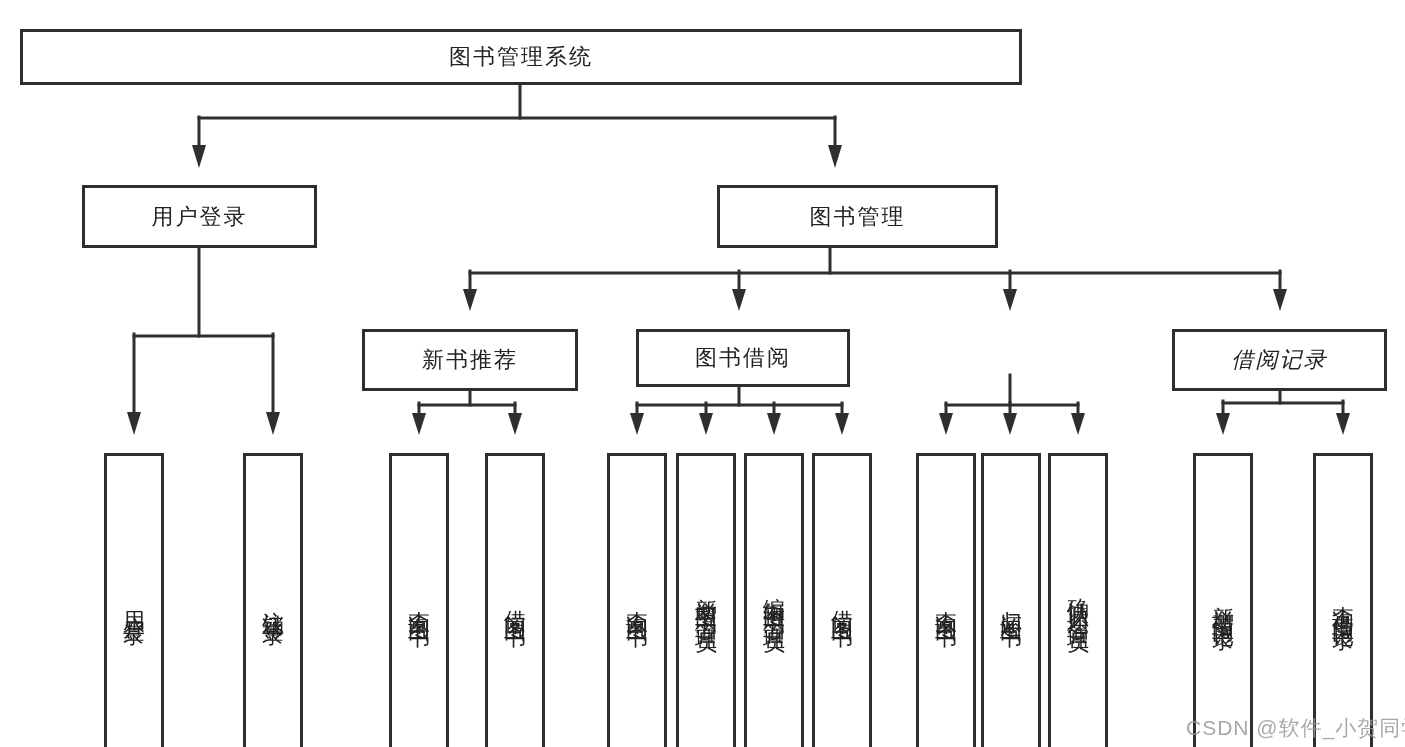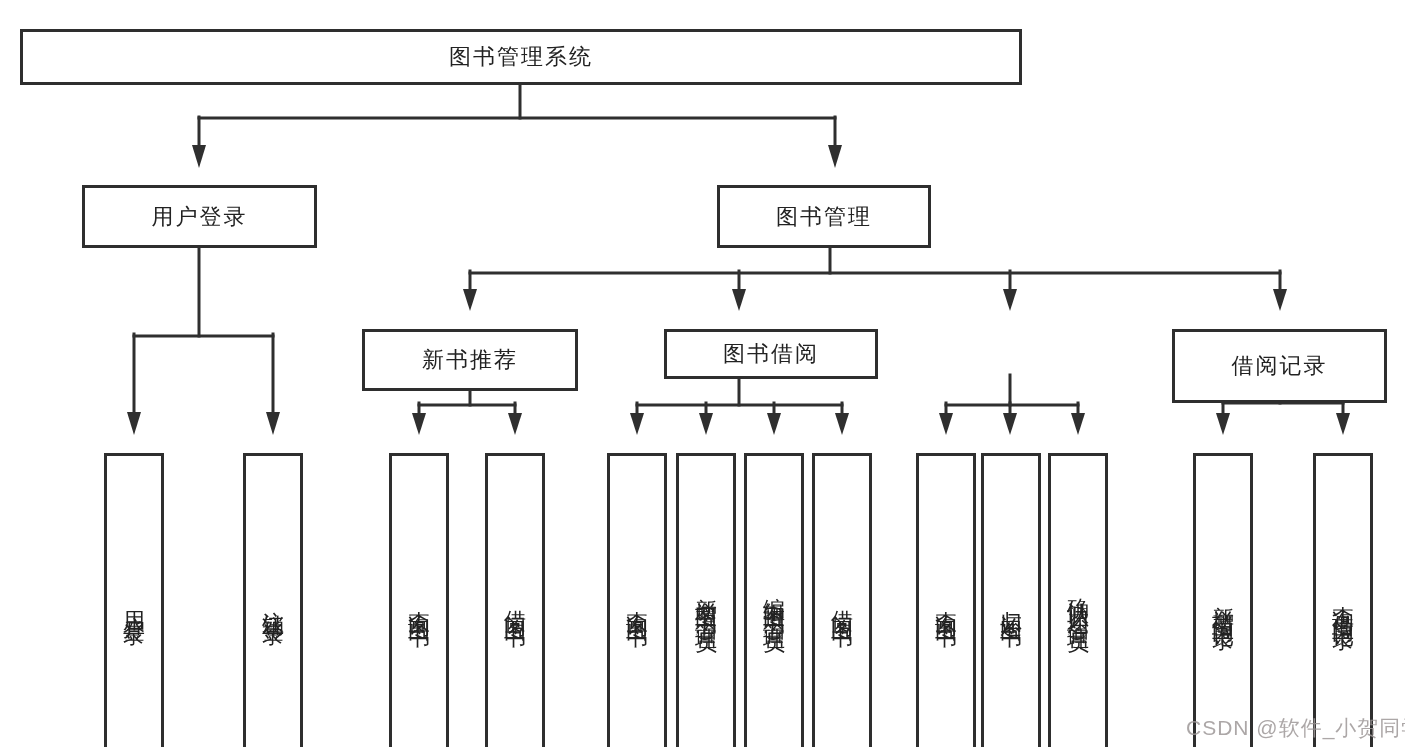--- a/index.html
+++ b/index.html
@@ -122,31 +122,31 @@
     </g>
   </svg>
 
   <div class="node" style="left:20px;top:13px;width:1002px;height:56px;">
     <span>图书管理系统</span>
   </div>
 
   <div class="node" style="left:82px;top:169px;width:235px;height:63px;">
     <span>用户登录</span>
   </div>
-  <div class="node" style="left:717px;top:169px;width:214px;height:63px;text-align:center;">
+  <div class="node" style="left:717px;top:169px;width:281px;height:63px;text-align:center;">
     <span>图书管理</span>
   </div>
 
   <div class="node" style="left:362px;top:313px;width:216px;height:62px;">
     <span>新书推荐</span>
   </div>
-  <div class="node" style="left:664px;top:313px;width:214px;height:50px;align-items:center;">
+  <div class="node" style="left:636px;top:313px;width:214px;height:58px;align-items:center;">
     <span>图书借阅</span>
   </div>
-  <div class="node" style="left:1172px;top:313px;width:215px;height:74px;">
+  <div class="node" style="left:1172px;top:313px;width:215px;height:62px;font-style:italic;">
     <span>借阅记录</span>
   </div>
 
   <div class="node leaf" style="left:104px;">
     <span class="vtext">用户登录</span>
   </div>
   <div class="node leaf" style="left:243px;">
     <span class="vtext">注销登录</span>
   </div>
 

